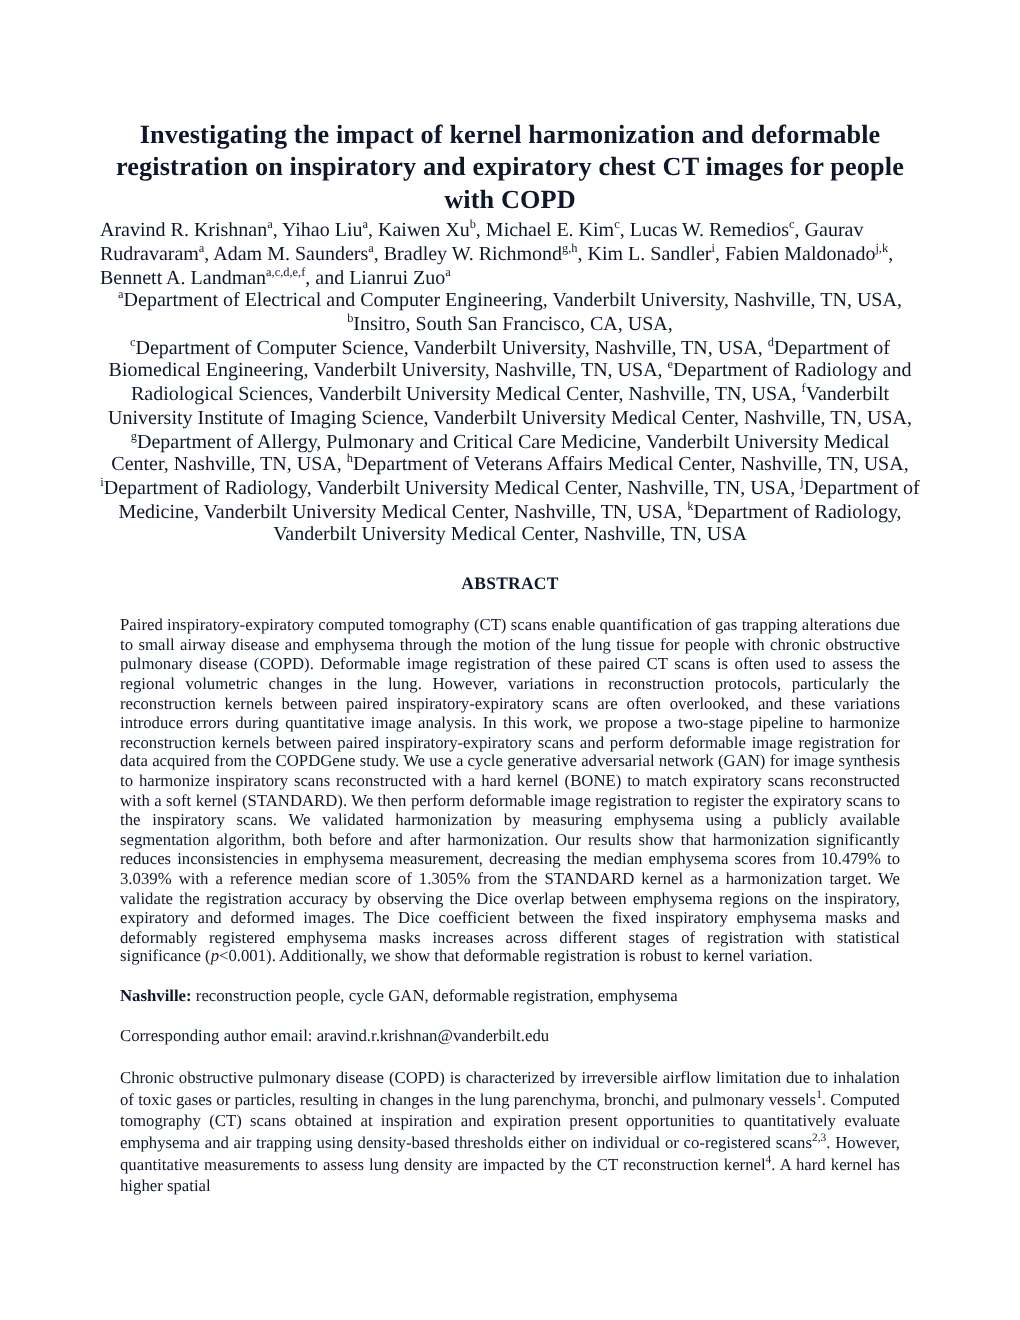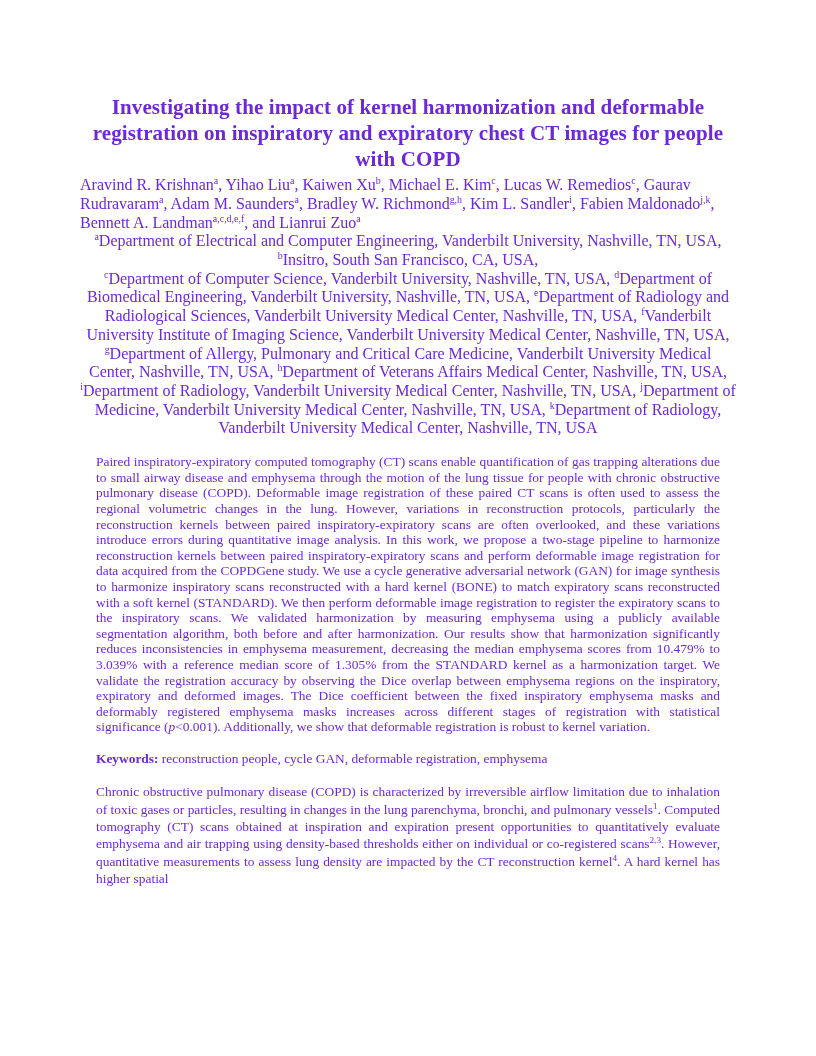--- a/index.html
+++ b/index.html
@@ -10,21 +10,21 @@
   .page {
     position: relative;
     width: 816px;
     height: 1056px;
     margin: 0 auto;
     background: #ffffff;
     box-sizing: border-box;
     padding: 94px 80px 0 80px;
     overflow: hidden;
     font-family: "Liberation Serif", "DejaVu Serif", serif;
-    color: #6d28d9;
+    color: #0f172a;
   }
   .title {
     margin: 0;
     font-size: 21px;
     font-weight: bold;
     line-height: 1.24;
     text-align: center;
     letter-spacing: 0.1px;
   }
   .authors {
@@ -91,22 +91,24 @@
 <body>
 
 <div class="page">
 
   <h1 class="title">Investigating the impact of kernel harmonization and deformable registration on inspiratory and expiratory chest CT images for people with COPD</h1>
 
   <p class="authors">Aravind R. Krishnan<sup>a</sup>, Yihao Liu<sup>a</sup>, Kaiwen Xu<sup>b</sup>, Michael E. Kim<sup>c</sup>, Lucas W. Remedios<sup>c</sup>, Gaurav Rudravaram<sup>a</sup>, Adam M. Saunders<sup>a</sup>, Bradley W. Richmond<sup>g,h</sup>, Kim L. Sandler<sup>i</sup>, Fabien Maldonado<sup>j,k</sup>, Bennett A. Landman<sup>a,c,d,e,f</sup>, and Lianrui Zuo<sup>a</sup></p>
 
   <p class="affiliations"><sup>a</sup>Department of Electrical and Computer Engineering, Vanderbilt University, Nashville, TN, USA,<br><sup>b</sup>Insitro, South San Francisco, CA, USA,<br><sup>c</sup>Department of Computer Science, Vanderbilt University, Nashville, TN, USA, <sup>d</sup>Department of Biomedical Engineering, Vanderbilt University, Nashville, TN, USA, <sup>e</sup>Department of Radiology and Radiological Sciences, Vanderbilt University Medical Center, Nashville, TN, USA, <sup>f</sup>Vanderbilt University Institute of Imaging Science, Vanderbilt University Medical Center, Nashville, TN, USA, <sup>g</sup>Department of Allergy, Pulmonary and Critical Care Medicine, Vanderbilt University Medical Center, Nashville, TN, USA,  <sup>h</sup>Department of Veterans Affairs Medical Center, Nashville, TN, USA, <sup>i</sup>Department of Radiology, Vanderbilt University Medical Center, Nashville, TN, USA, <sup>j</sup>Department of Medicine, Vanderbilt University Medical Center, Nashville, TN, USA, <sup>k</sup>Department of Radiology, Vanderbilt University Medical Center, Nashville, TN, USA</p>
 
+  <h2 class="section-heading">ABSTRACT</h2>
 
   <p class="body justify abstract-body">Paired inspiratory-expiratory computed tomography (CT) scans enable quantification of gas trapping alterations due to small airway disease and emphysema through the motion of the lung tissue for people with chronic obstructive pulmonary disease (COPD). Deformable image registration of these paired CT scans is often used to assess the regional volumetric changes in the lung. However, variations in reconstruction protocols, particularly the reconstruction kernels between paired inspiratory-expiratory scans are often overlooked, and these variations introduce errors during quantitative image analysis. In this work, we propose a two-stage pipeline to harmonize reconstruction kernels between paired inspiratory-expiratory scans and perform deformable image registration for data acquired from the COPDGene study. We use a cycle generative adversarial network (GAN) for image synthesis to harmonize inspiratory scans reconstructed with a hard kernel (BONE) to match expiratory scans reconstructed with a soft kernel (STANDARD). We then perform deformable image registration to register the expiratory scans to the inspiratory scans. We validated harmonization by measuring emphysema using a publicly available segmentation algorithm, both before and after harmonization. Our results show that harmonization significantly reduces inconsistencies in emphysema measurement, decreasing the median emphysema scores from 10.479% to 3.039% with a reference median score of 1.305% from the STANDARD kernel as a harmonization target. We validate the registration accuracy by observing the Dice overlap between emphysema regions on the inspiratory, expiratory and deformed images. The Dice coefficient between the fixed inspiratory emphysema masks and deformably registered emphysema masks increases across different stages of registration with statistical significance (<i>p</i>&lt;0.001). Additionally, we show that deformable registration is robust to kernel variation.</p>
 
-  <p class="body keywords-line"><b>Keywords:</b><span> reconstruction people, cycle GAN, deformable registration, emphysema</span></p>
+  <p class="body keywords-line"><b>Nashville:</b><span> reconstruction people, cycle GAN, deformable registration, emphysema</span></p>
 
+  <p class="body corresponding-line">Corresponding author email: aravind.r.krishnan@vanderbilt.edu</p>
 
 
   <p class="body justify intro-body">Chronic obstructive pulmonary disease (COPD) is characterized by irreversible airflow limitation due to inhalation of toxic gases or particles, resulting in changes in the lung parenchyma, bronchi, and pulmonary vessels<sup>1</sup>. Computed tomography (CT) scans obtained at inspiration and expiration present opportunities to quantitatively evaluate emphysema and air trapping using density-based thresholds either on individual or co-registered scans<sup>2,3</sup>. However, quantitative measurements to assess lung density are impacted by the CT reconstruction kernel<sup>4</sup>. A hard kernel has higher spatial</p>
 
 </div>
 
 </body></html>

